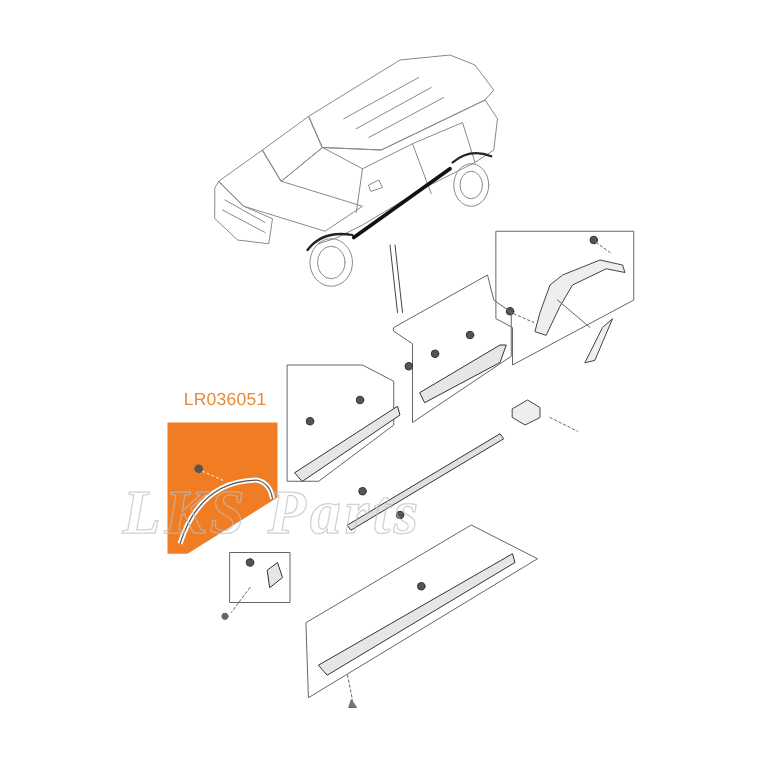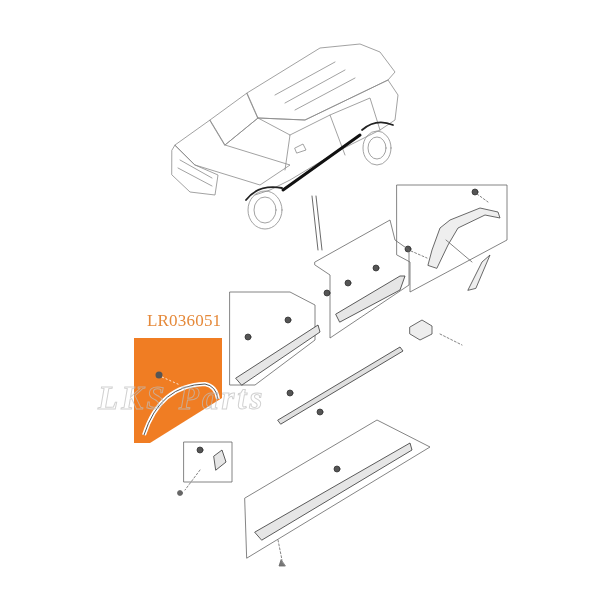--- a/index.html
+++ b/index.html
@@ -1,19 +1,19 @@
 <!DOCTYPE html>
 <html><head>
 <meta charset="utf-8">
 <style>
   html,body{margin:0;padding:0;background:#ffffff;}
   body{width:606px;height:606px;position:relative;overflow:hidden;font-family:"Liberation Sans",sans-serif;}
   #diagram{position:absolute;left:0;top:0;width:606px;height:606px;}
-  .part-label{position:absolute;left:147px;top:311px;font-family:Liberation Serif, serif;font-size:17px;color:#e5893a;letter-spacing:0.2px;}
-  .watermark{position:absolute;left:98px;top:380px;font-family:"Liberation Serif",serif;font-style:italic;font-weight:bold;font-size:33px;color:transparent;-webkit-text-stroke:1px rgba(190,190,190,0.7);letter-spacing:3px;pointer-events:none;}
+  .part-label{position:absolute;left:147px;top:311px;font-family:Liberation Sans, sans-serif;font-size:14px;color:#e5893a;letter-spacing:0.2px;}
+  .watermark{position:absolute;left:98px;top:380px;font-family:"Liberation Serif",serif;font-style:italic;font-weight:bold;font-size:50px;color:transparent;-webkit-text-stroke:1px rgba(190,190,190,0.7);letter-spacing:3px;pointer-events:none;}
 </style>
 </head>
 <body>
 
 <svg id="diagram" viewBox="0 0 606 606" xmlns="http://www.w3.org/2000/svg">
   <g fill="none" stroke="#666" stroke-width="0.8" stroke-linejoin="round" stroke-linecap="round">
 
     <g stroke="#8a8a8a">
 
       <path d="M247,93 L320,48 L360,44 L380,52 L395,72 L388,80 L305,120 L258,118 Z"></path>

